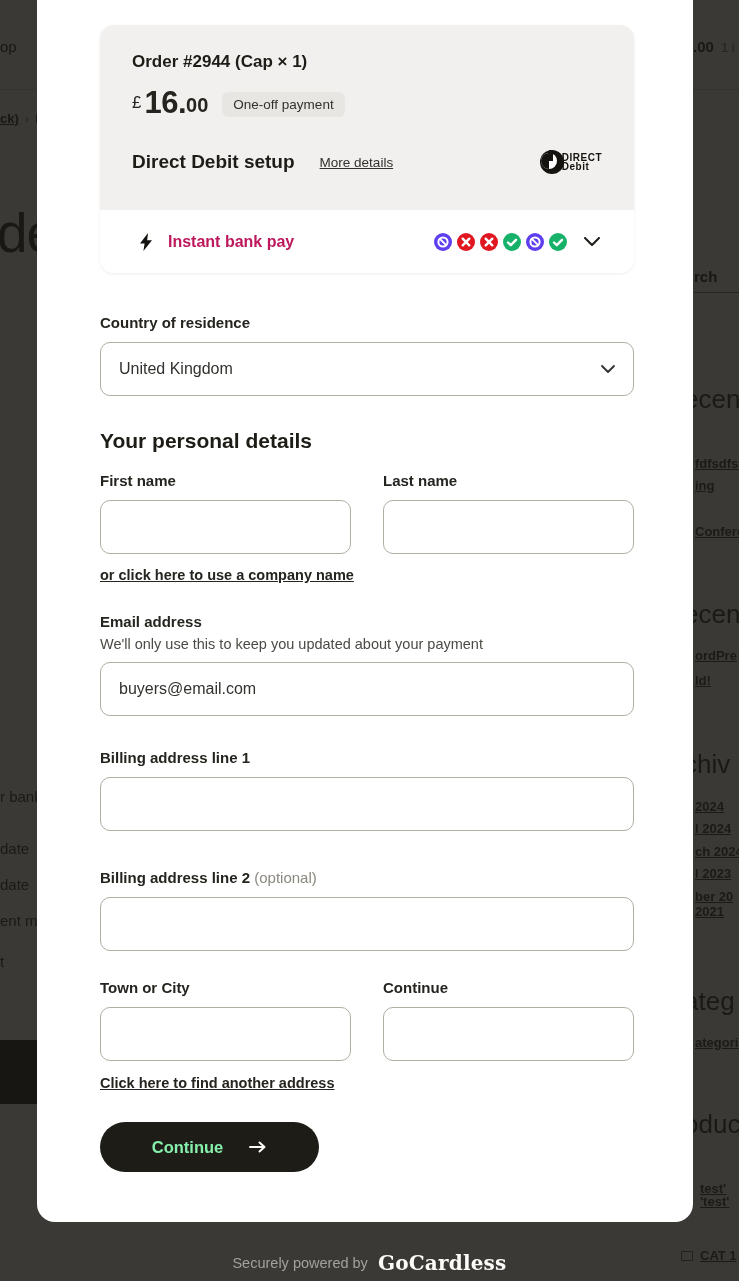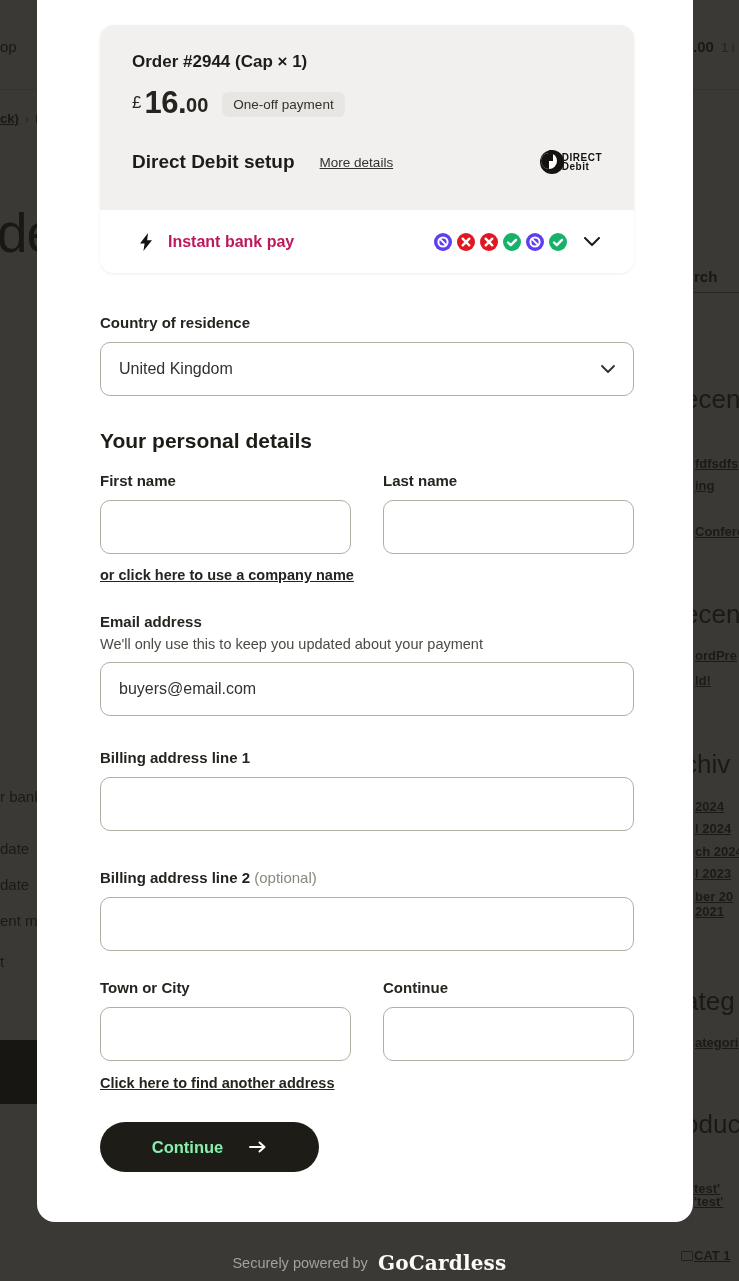--- a/index.html
+++ b/index.html
@@ -23,21 +23,21 @@
   .breadcrumb .bc-link { text-decoration:underline; }
   .bc-sep { color:#8d8b84; font-weight:400; padding:0 6px; }
   .page-title-frag { left:-3px; top:201px; font-size:55px; font-weight:300; color:#35332e; letter-spacing:-1px; }
   .left-frag { left:0; font-size:15px; color:#3b3934; }
   .dark-box { position:absolute; left:0; top:1040px; width:37px; height:64px; background:#2a2925; }
 
   .sb-search { left:694px; top:268px; font-size:15px; font-weight:700; color:#2b2a25; }
   .sb-search-line { position:absolute; left:694px; top:292px; width:45px; height:1px; background:#8a887f; }
   .sb-head { font-size:26px; font-weight:400; color:#3a3833; left:684px; }
   .sb-link { left:695px; font-size:13px; font-weight:700; color:#403e38; text-decoration:underline; }
-  .sb-prod { left:681px; font-size:13px; font-weight:700; color:#403e38; display:flex; align-items:center; gap:1px; }
+  .sb-prod { left:681px; font-size:13px; font-weight:700; color:#403e38; display:flex; align-items:center; gap:7px; }
   .sb-prod .label { text-decoration:underline; }
   .folder-icon { width:12px; height:10px; border:1.5px solid #6f6d66; border-radius:1px; display:inline-block; }
 
   
   .overlay { position:absolute; inset:0; background:rgba(20,19,15,0.84); z-index:5; }
 
   
   .modal {
     position:absolute; left:37px; top:-30px; width:656px; height:1252px;
     background:#ffffff; border-radius:18px; z-index:10;

